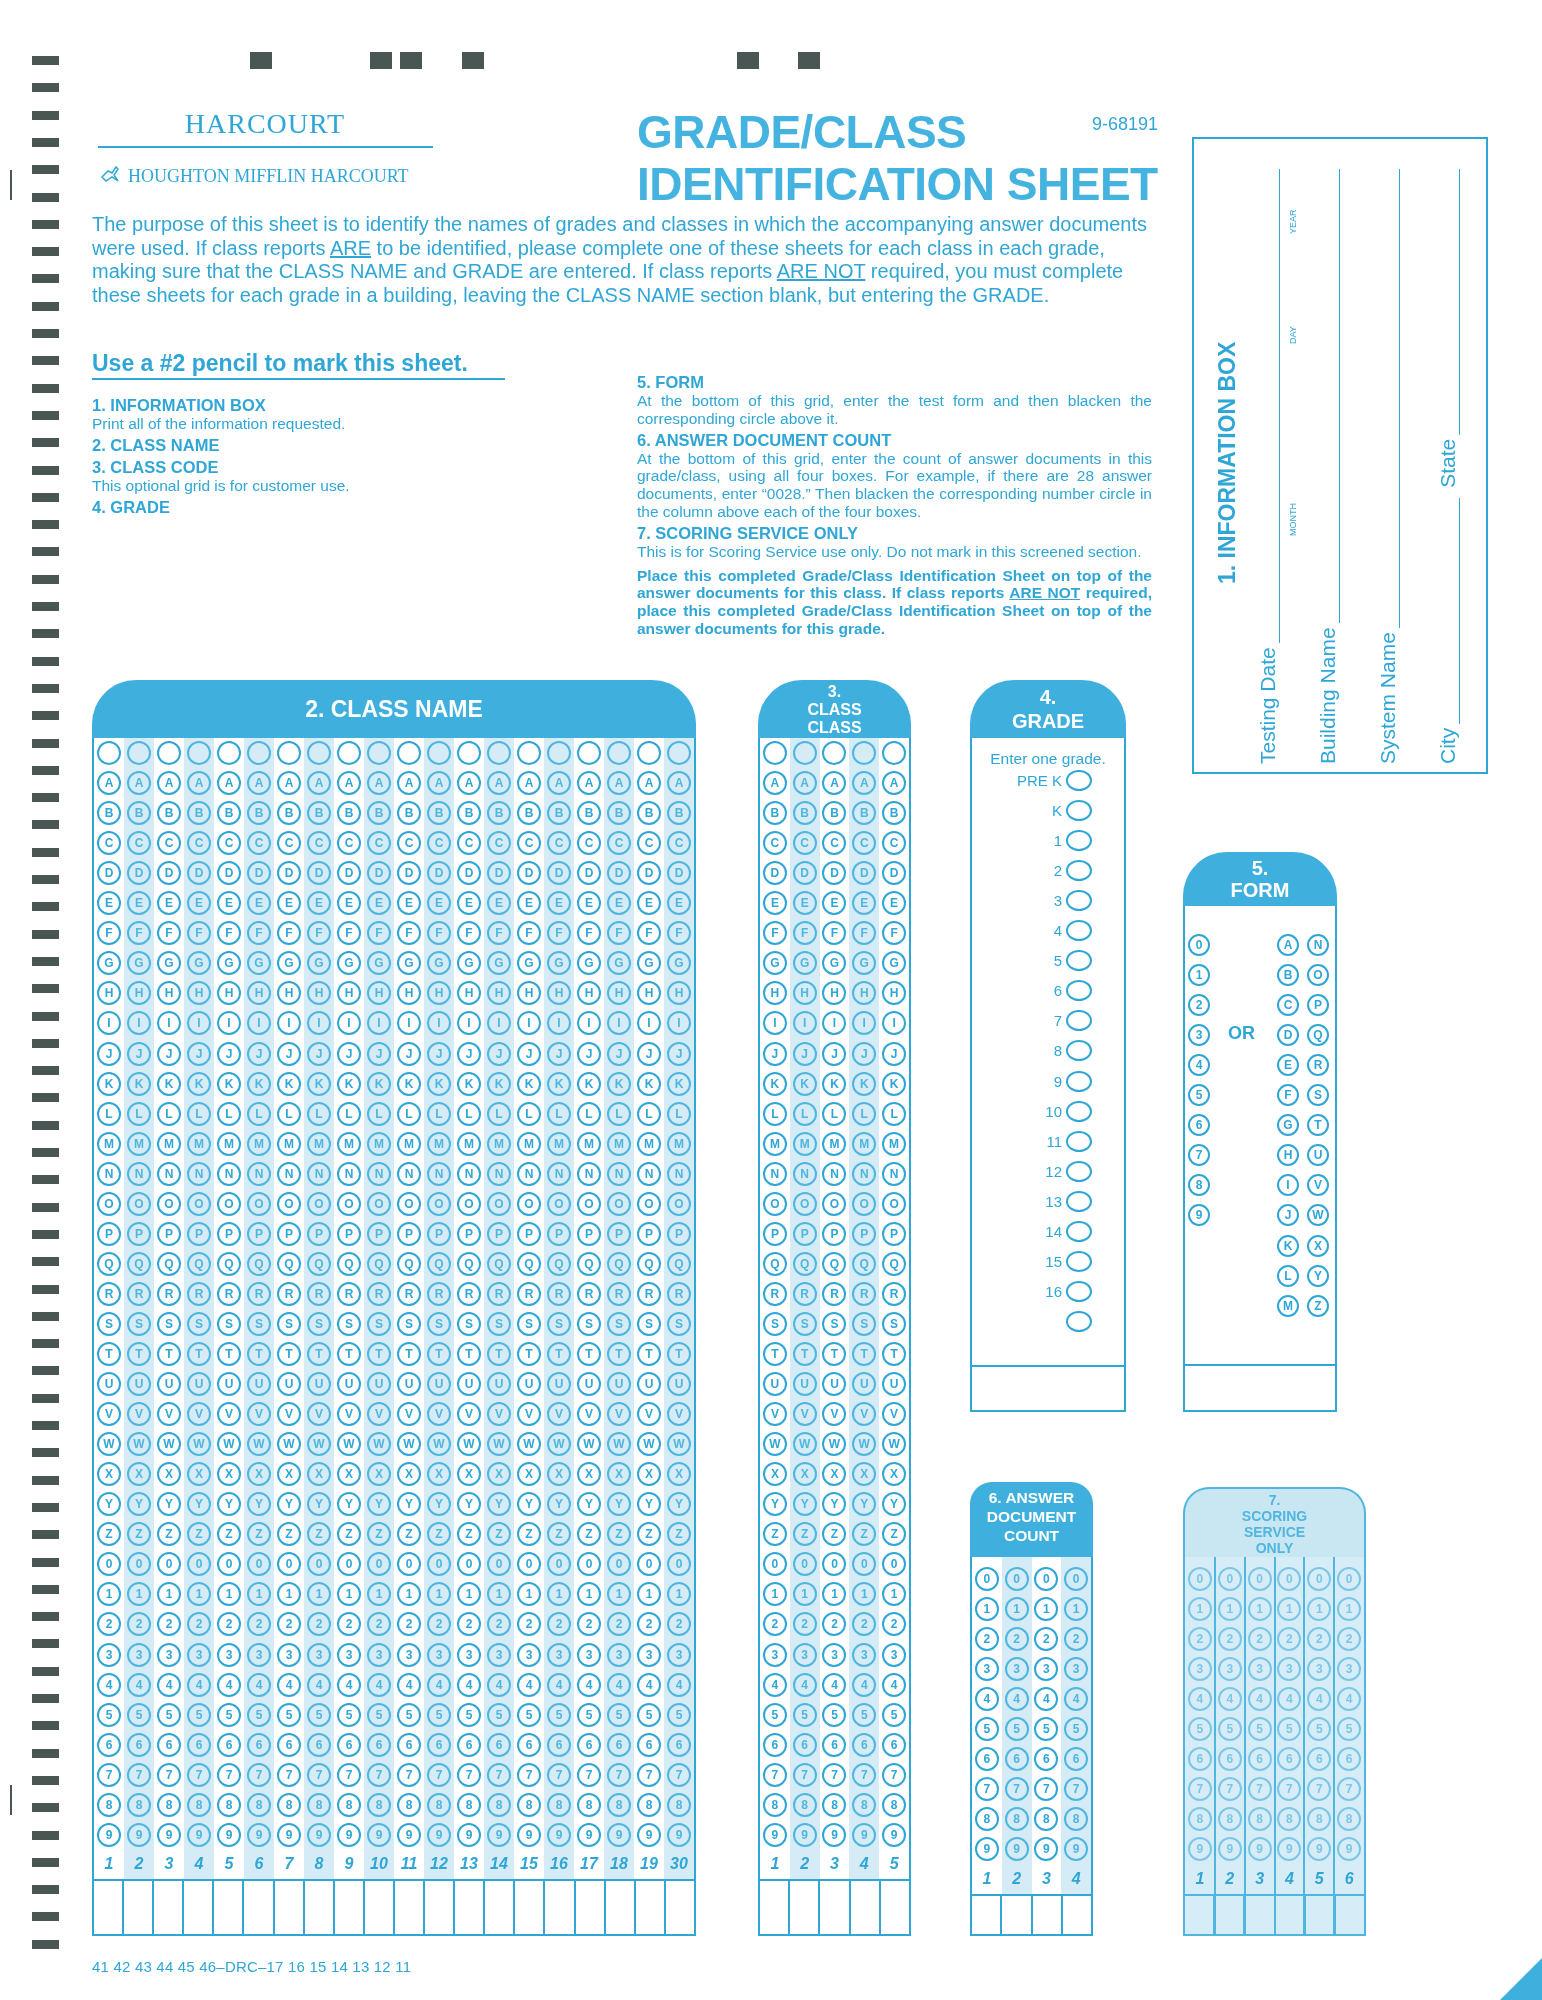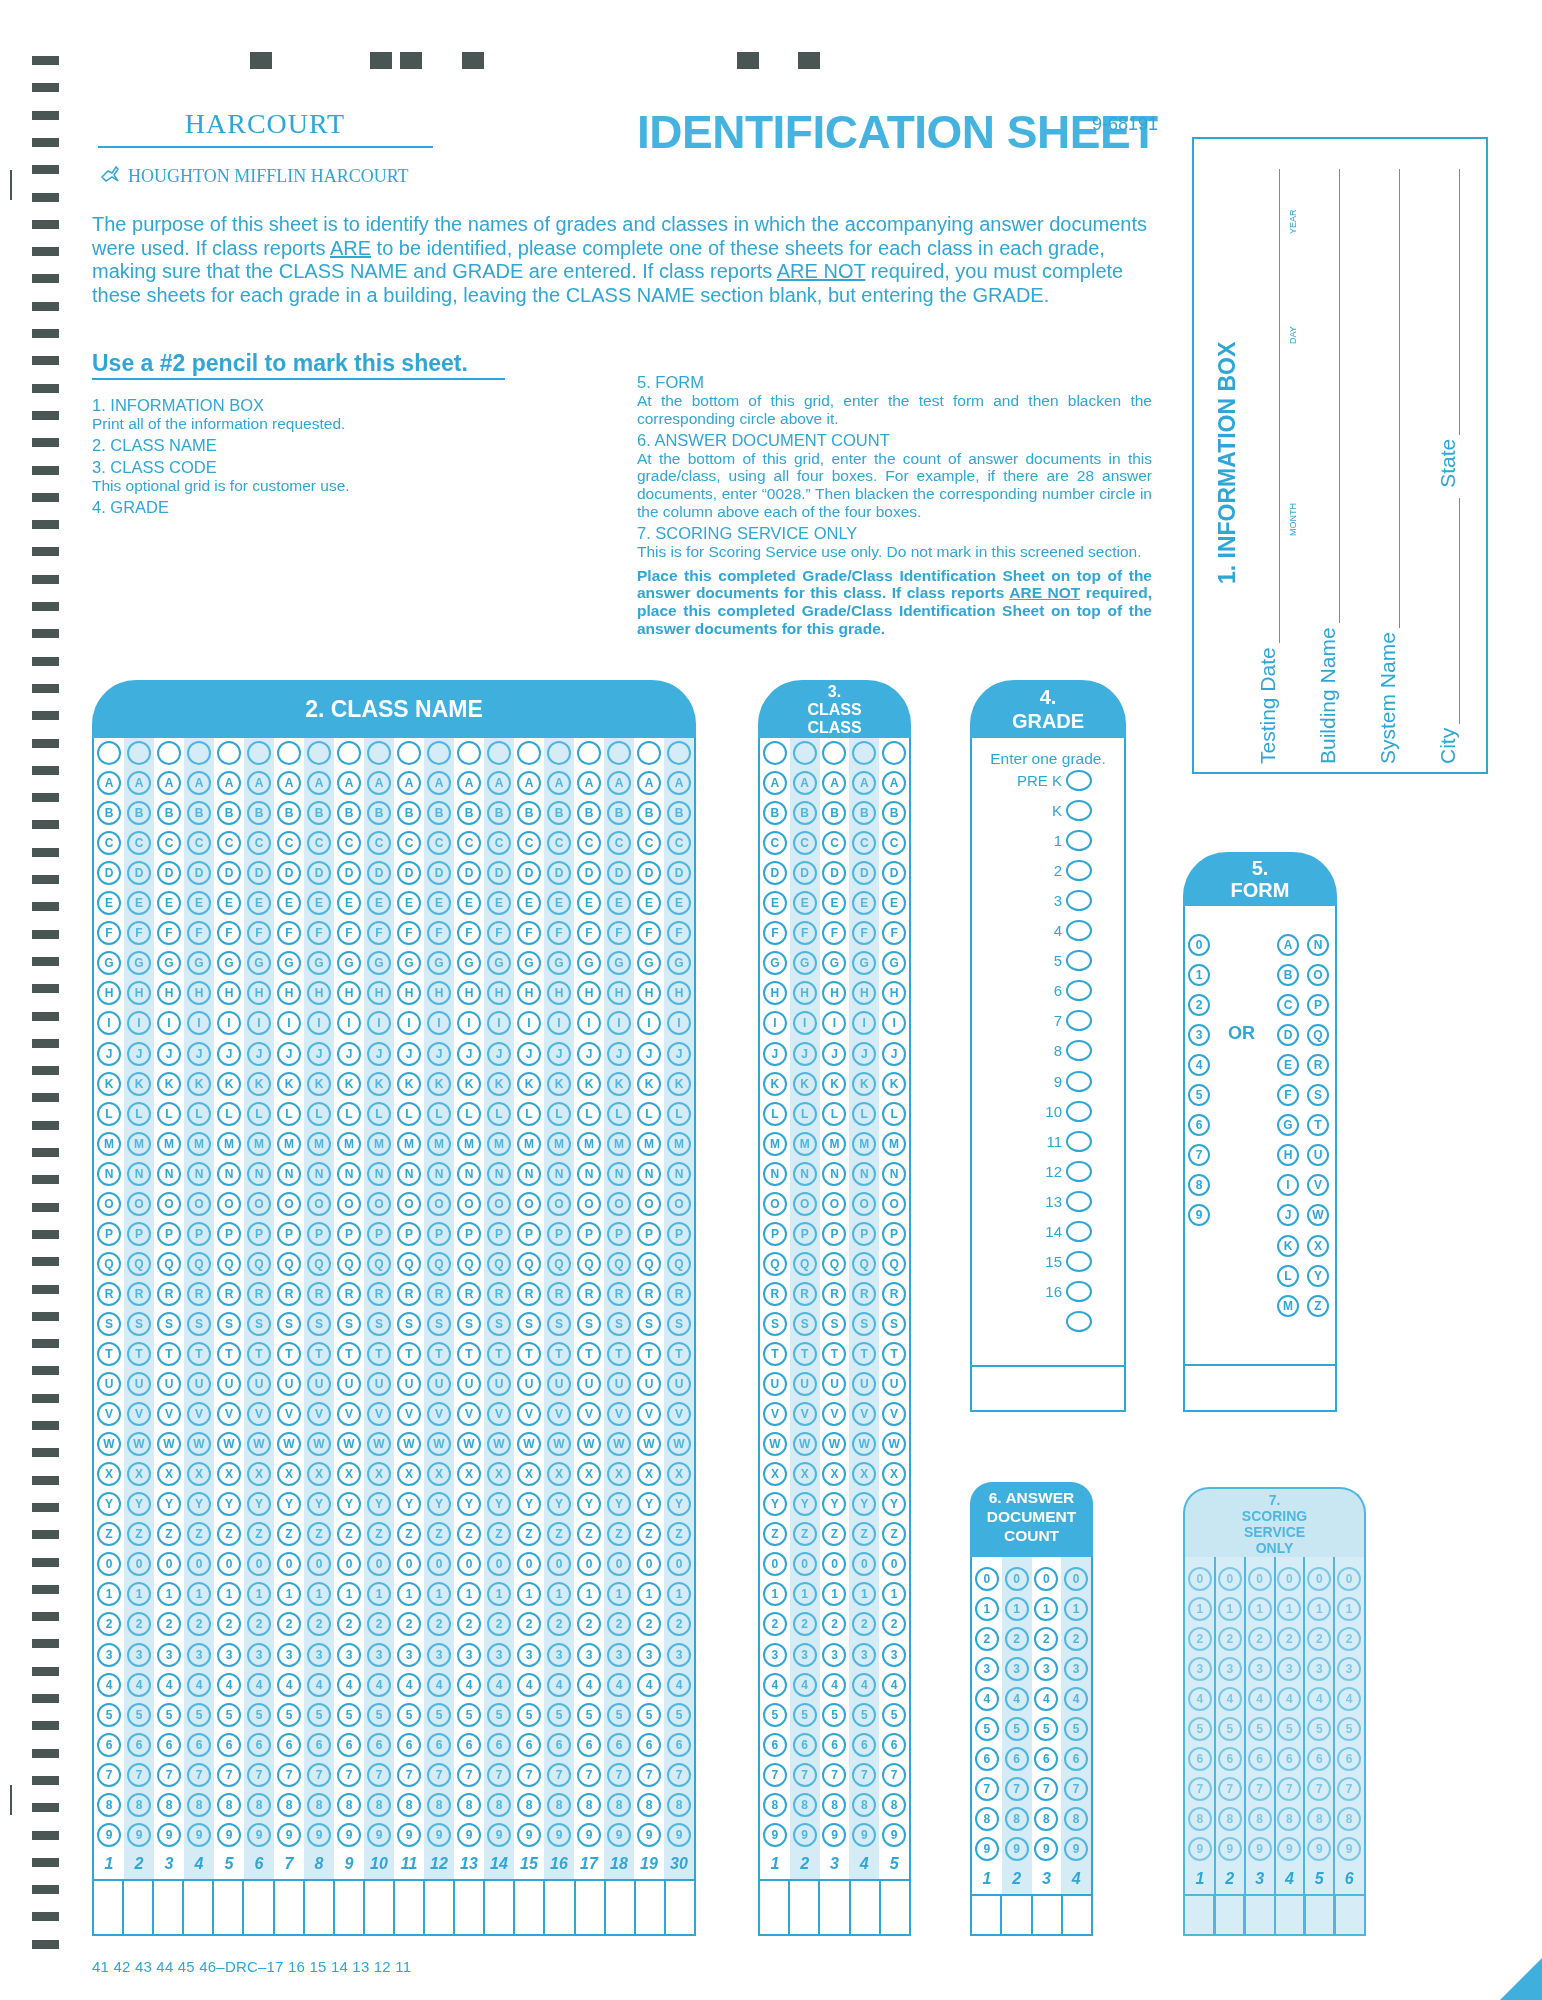--- a/index.html
+++ b/index.html
@@ -15,21 +15,21 @@
   .hmh { left: 100px; top: 163px; font-family: "Liberation Serif", serif; font-size: 18px; color: #2fa6d6; display:flex; align-items:center; gap:6px; }
   .title { left: 637px; top: 106px; font-family: "Liberation Sans", sans-serif; font-weight: bold; font-size: 46px; line-height: 52px; color: #45b3df; letter-spacing: -0.5px; }
   .formno { left: 1092px; top: 114px; font-size: 18px; color: #2fa6d6; }
 
   .purpose { left: 92px; top: 213px; width: 1070px; font-size: 20px; line-height: 23.5px; color: #2fa6d6; text-align: left; }
   .purpose u { text-decoration: underline; }
   .pencil { left: 92px; top: 350px; font-size: 23px; font-weight: bold; color: #2fa6d6; }
   .pencil-line { left: 92px; top: 378px; width: 413px; height: 2px; background: #2fa6d6; }
 
   .instr { font-size: 15.5px; line-height: 17.8px; color: #2fa6d6; text-align: justify; }
-  .instr h4 { font-size: 16.5px; font-weight: normal; line-height: 19px; margin-top: 3px; }
+  .instr h4 { font-size: 16.5px; font-weight: bold; line-height: 19px; margin-top: 3px; }
   .instr p { margin: 0; }
   .instr .gap { margin-top: 6px; }
   .instr b { font-weight: bold; }
   .instr-left { left: 92px; top: 393px; width: 513px; }
   .instr-right { left: 637px; top: 370px; width: 515px; }
 
   .infobox { left: 1192px; top: 137px; width: 296px; height: 637px; border: 2px solid #2fa6d6; }
 
   
   .panel { position: absolute; border: 2px solid #2fa6d6; border-top: none; background: #fff; }
@@ -141,20 +141,21 @@
 <div class="abs riv-line"></div>
 <div class="abs hmh">
   <span>
     <svg width="22" height="22" viewBox="0 0 22 22">
         <path d="M2 14 L8 8 L12 10 L16 4 L18 6 L14 12 L18 18 L12 14 L6 18 Z" fill="none" stroke="#2fa6d6" stroke-width="1.5"></path>
       </svg>
   </span>
   <span>HOUGHTON MIFFLIN HARCOURT</span>
 </div>
 <div class="abs title">
+  <div>GRADE/CLASS</div>
   <div>IDENTIFICATION SHEET</div>
 </div>
 <div class="abs formno">9-68191</div>
 
 <div class="abs purpose">
   <span>The purpose of this sheet is to identify the names of grades and classes in which the accompanying answer documents were used. If class reports </span><u>ARE</u><span> to be identified, please complete one of these sheets for each class in each grade, making sure that the CLASS NAME and GRADE are entered. If class reports </span><u>ARE NOT</u><span> required, you must complete these sheets for each grade in a building, leaving the CLASS NAME section blank, but entering the GRADE.</span>
 </div>
 <div class="abs pencil">Use a #2 pencil to mark this sheet.</div>
 <div class="abs pencil-line"></div>
 

